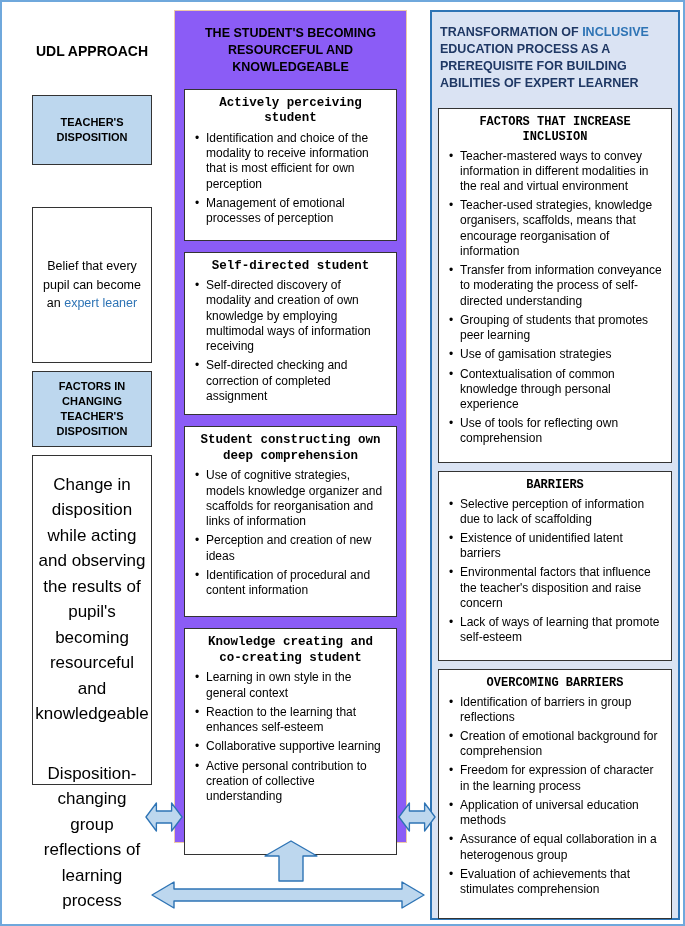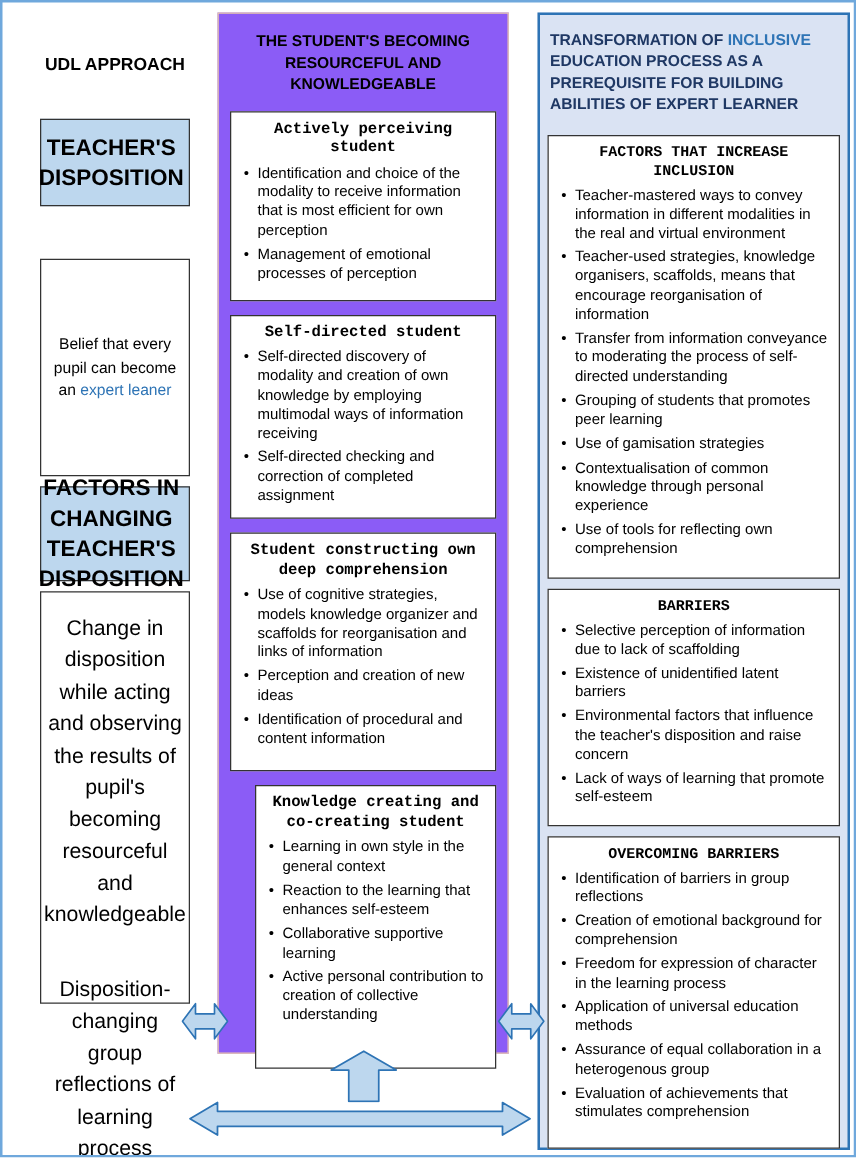--- a/index.html
+++ b/index.html
@@ -9,27 +9,27 @@
     background: #ffffff; border: 2px solid #6fa8dc;
     font-family: "Liberation Sans", sans-serif; color: #000;
     overflow: hidden;
   }
 
   
   .col-left { position: absolute; left: 30px; top: 40px; width: 120px; }
   .udl-title { font-weight: bold; font-size: 14px; text-align: center; line-height: 1.35; margin: 0 0 34px; }
   .blue-box {
     background: #bdd7ee; border: 1px solid #333;
-    display: flex; align-items: center; justify-content: flex-end;
-    text-align: center; font-weight: bold; font-size: 18px; line-height: 1.35; padding: 4px;
+    display: flex; align-items: center; justify-content: flex-start;
+    text-align: center; font-weight: bold; font-size: 11px; line-height: 1.35; padding: 4px;
   }
   .white-box { background: #fff; border: 1px solid #333; }
   #teacher-box { height: 70px; margin-bottom: 42px; }
   #belief-box {
-    height: 174px; display: flex; align-items: center; justify-content: center;
+    height: 156px; display: flex; align-items: center; justify-content: center;
     text-align: center; font-size: 12.5px; line-height: 1.5; padding: 7px 10px; margin-bottom: 8px;
   }
   #factors-header { height: 76px; margin-bottom: 8px; }
   #factors-body {
     height: 330px; display: flex; flex-direction: column; align-items: center;
     text-align: center; font-size: 17px; line-height: 1.5; padding: 16px 7px 8px; gap: 34px;
   }
   .hl { color: #2e74b5; }
 
   
@@ -40,21 +40,21 @@
   .mid-header { font-weight: bold; font-size: 12.5px; text-align: center; line-height: 1.35; margin: 2px 4px 13px; }
   .content-box { background: #fff; border: 1px solid #333; padding: 5px 8px 6px; }
   .panel-mid .content-box { margin-bottom: 11px; }
   .box-title { font-weight: bold; font-size: 12.5px; text-align: center; line-height: 1.25; margin: 1px 0 4px; font-family: Liberation Mono, monospace; }
   .bullets { margin: 0; padding: 0 0 0 13px; list-style: none; font-size: 12px; line-height: 1.27; text-align: left; }
   .bullets li { position: relative; margin-bottom: 4px; }
   .bullets li::before { content: "\2022"; position: absolute; left: -11px; }
   #mid-box-1 { min-height: 152px; }
   #mid-box-2 { min-height: 158px; }
   #mid-box-3 { min-height: 191px; }
-  #mid-box-4 { min-height: 227px; margin-left: 20px; }
+  #mid-box-4 { min-height: 227px; }
 
   
   .panel-right {
     position: absolute; left: 428px; top: 8px; width: 250px; height: 910px;
     background: #dae3f3; border: 2px solid #2e74b5; padding: 8px 6px 0;
   }
   .right-header { font-weight: bold; font-size: 12.5px; text-align: left; line-height: 1.35; color: #1f3864; margin: 4px 2px 10px; }
   .panel-right .content-box { margin-bottom: 8px; }
   .panel-right .box-title { font-size: 12px; }
   #right-box-1 { min-height: 355px; margin-top: 16px; }

